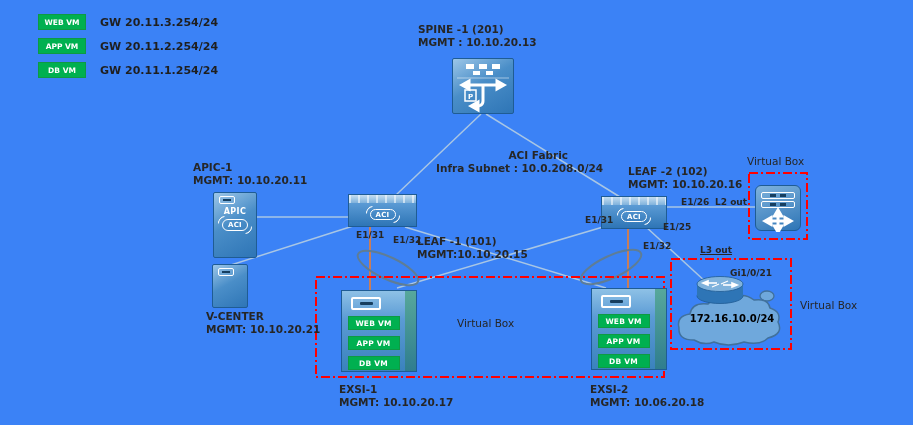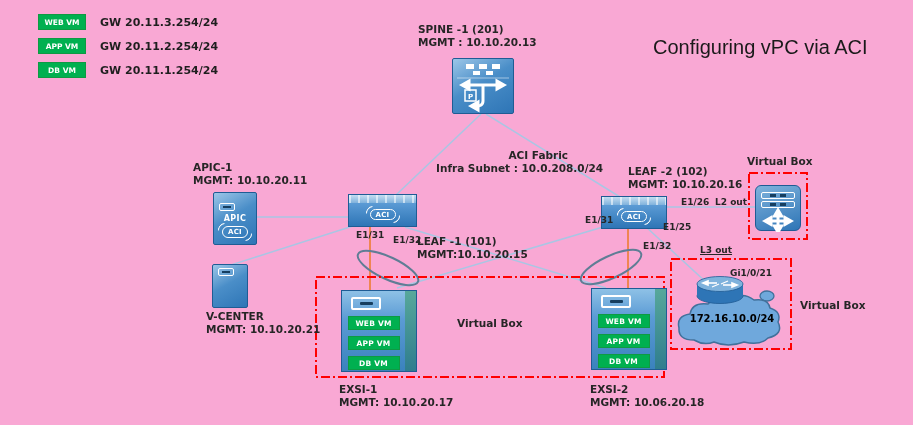--- a/index.html
+++ b/index.html
@@ -1,25 +1,25 @@
 <!DOCTYPE html>
 <html><head>
 <meta charset="utf-8">
 <style>
   html,body{margin:0;padding:0;background:#fff;}
-  .stage{position:relative;width:913px;height:425px;background:#f9a8d4;
+  .stage{position:relative;width:913px;height:425px;background:#3b82f6;
          font-family:"DejaVu Sans",sans-serif;overflow:hidden;}
   .abs{position:absolute;}
   svg.layer{position:absolute;left:0;top:0;width:913px;height:425px;}
 
   
   .title{font-family:"Liberation Sans",sans-serif;font-size:20px;color:#1a1a1a;white-space:nowrap;}
   .node-label{font-size:10.5px;font-weight:700;color:#262626;line-height:1.25;white-space:nowrap;}
   .port{font-size:9px;font-weight:700;color:#262626;white-space:nowrap;padding-left:14px;}
-  .vb-label{font-size:10.5px;font-weight:700;color:#262626;white-space:nowrap;}
+  .vb-label{font-size:10.5px;font-weight:400;color:#262626;white-space:nowrap;}
   .cloud-text{font-size:10px;font-weight:700;color:#000;text-align:center;}
 
   
   .legend-row{display:flex;align-items:center;margin-bottom:8px;}
   .legend-chip{width:46px;height:14px;background:#00B050;border:1px solid #0e9a43;color:#fff;
                font-size:7.5px;font-weight:700;display:flex;align-items:center;justify-content:center;}
   .legend-gw{margin-left:14px;font-size:11px;font-weight:700;color:#1f1f1f;white-space:nowrap;}
 
   
   .blue3d{background:linear-gradient(150deg,#9cc6e8 0%,#4a8ec8 45%,#2e75b6 100%);
@@ -40,21 +40,21 @@
 
   .aci-pill{width:28px;height:12px;border:1.5px solid #fff;border-radius:7px;color:#fff;
             font-size:7px;font-weight:700;display:flex;align-items:center;justify-content:center;
             box-sizing:border-box;position:relative;letter-spacing:.2px;}
   .aci-pill::before{content:"";position:absolute;left:-5px;top:-4px;width:12px;height:12px;
             border:1.5px solid transparent;border-left-color:#fff;border-radius:50%;transform:rotate(40deg);}
   .aci-pill::after{content:"";position:absolute;right:-5px;bottom:-4px;width:12px;height:12px;
             border:1.5px solid transparent;border-right-color:#fff;border-radius:50%;transform:rotate(40deg);}
 
   
-  .apic{width:44px;height:53px;padding-top:10px;}
+  .apic{width:44px;height:66px;padding-top:3px;}
   .vcenter{width:36px;height:44px;padding-top:3px;}
   .slot-sm{width:16px;height:8px;border:1.5px solid #fff;border-radius:2px;margin-left:5px;
            display:flex;align-items:center;justify-content:center;box-sizing:border-box;}
   .slot-sm i{width:8px;height:2px;background:#163e5f;display:block;}
   .apic-text{color:#fff;font-size:8px;font-weight:700;text-align:center;margin-top:3px;letter-spacing:.4px;}
   .apic .aci-pill{margin:3px auto 0;width:26px;height:12px;}
 
   
   .esxi{display:flex;width:76px;height:82px;}
   .esxi-front{width:64px;height:100%;background:linear-gradient(180deg,#8ec1e6 0%,#5b9bd5 35%,#3a82bd 100%);
@@ -131,21 +131,20 @@
     <div class="legend-row">
       <div class="legend-chip">APP VM</div>
       <div class="legend-gw">GW 20.11.2.254/24</div>
     </div>
     <div class="legend-row">
       <div class="legend-chip">DB VM</div>
       <div class="legend-gw">GW 20.11.1.254/24</div>
     </div>
   </div>
 
-  <div class="abs title" style="left:653px;top:36px;">Configuring vPC via ACI</div>
 
   <div class="abs node-label" style="left:418px;top:23px;">
     <div>SPINE -1 (201)</div>
     <div>MGMT : 10.10.20.13</div>
   </div>
   <div class="abs blue3d spine" style="left:452px;top:58px;">
     <svg width="60" height="54">
       <g fill="#fff" stroke="none">
         <rect x="13" y="5" width="8" height="5"></rect>
           <rect x="26" y="5" width="8" height="5"></rect>

